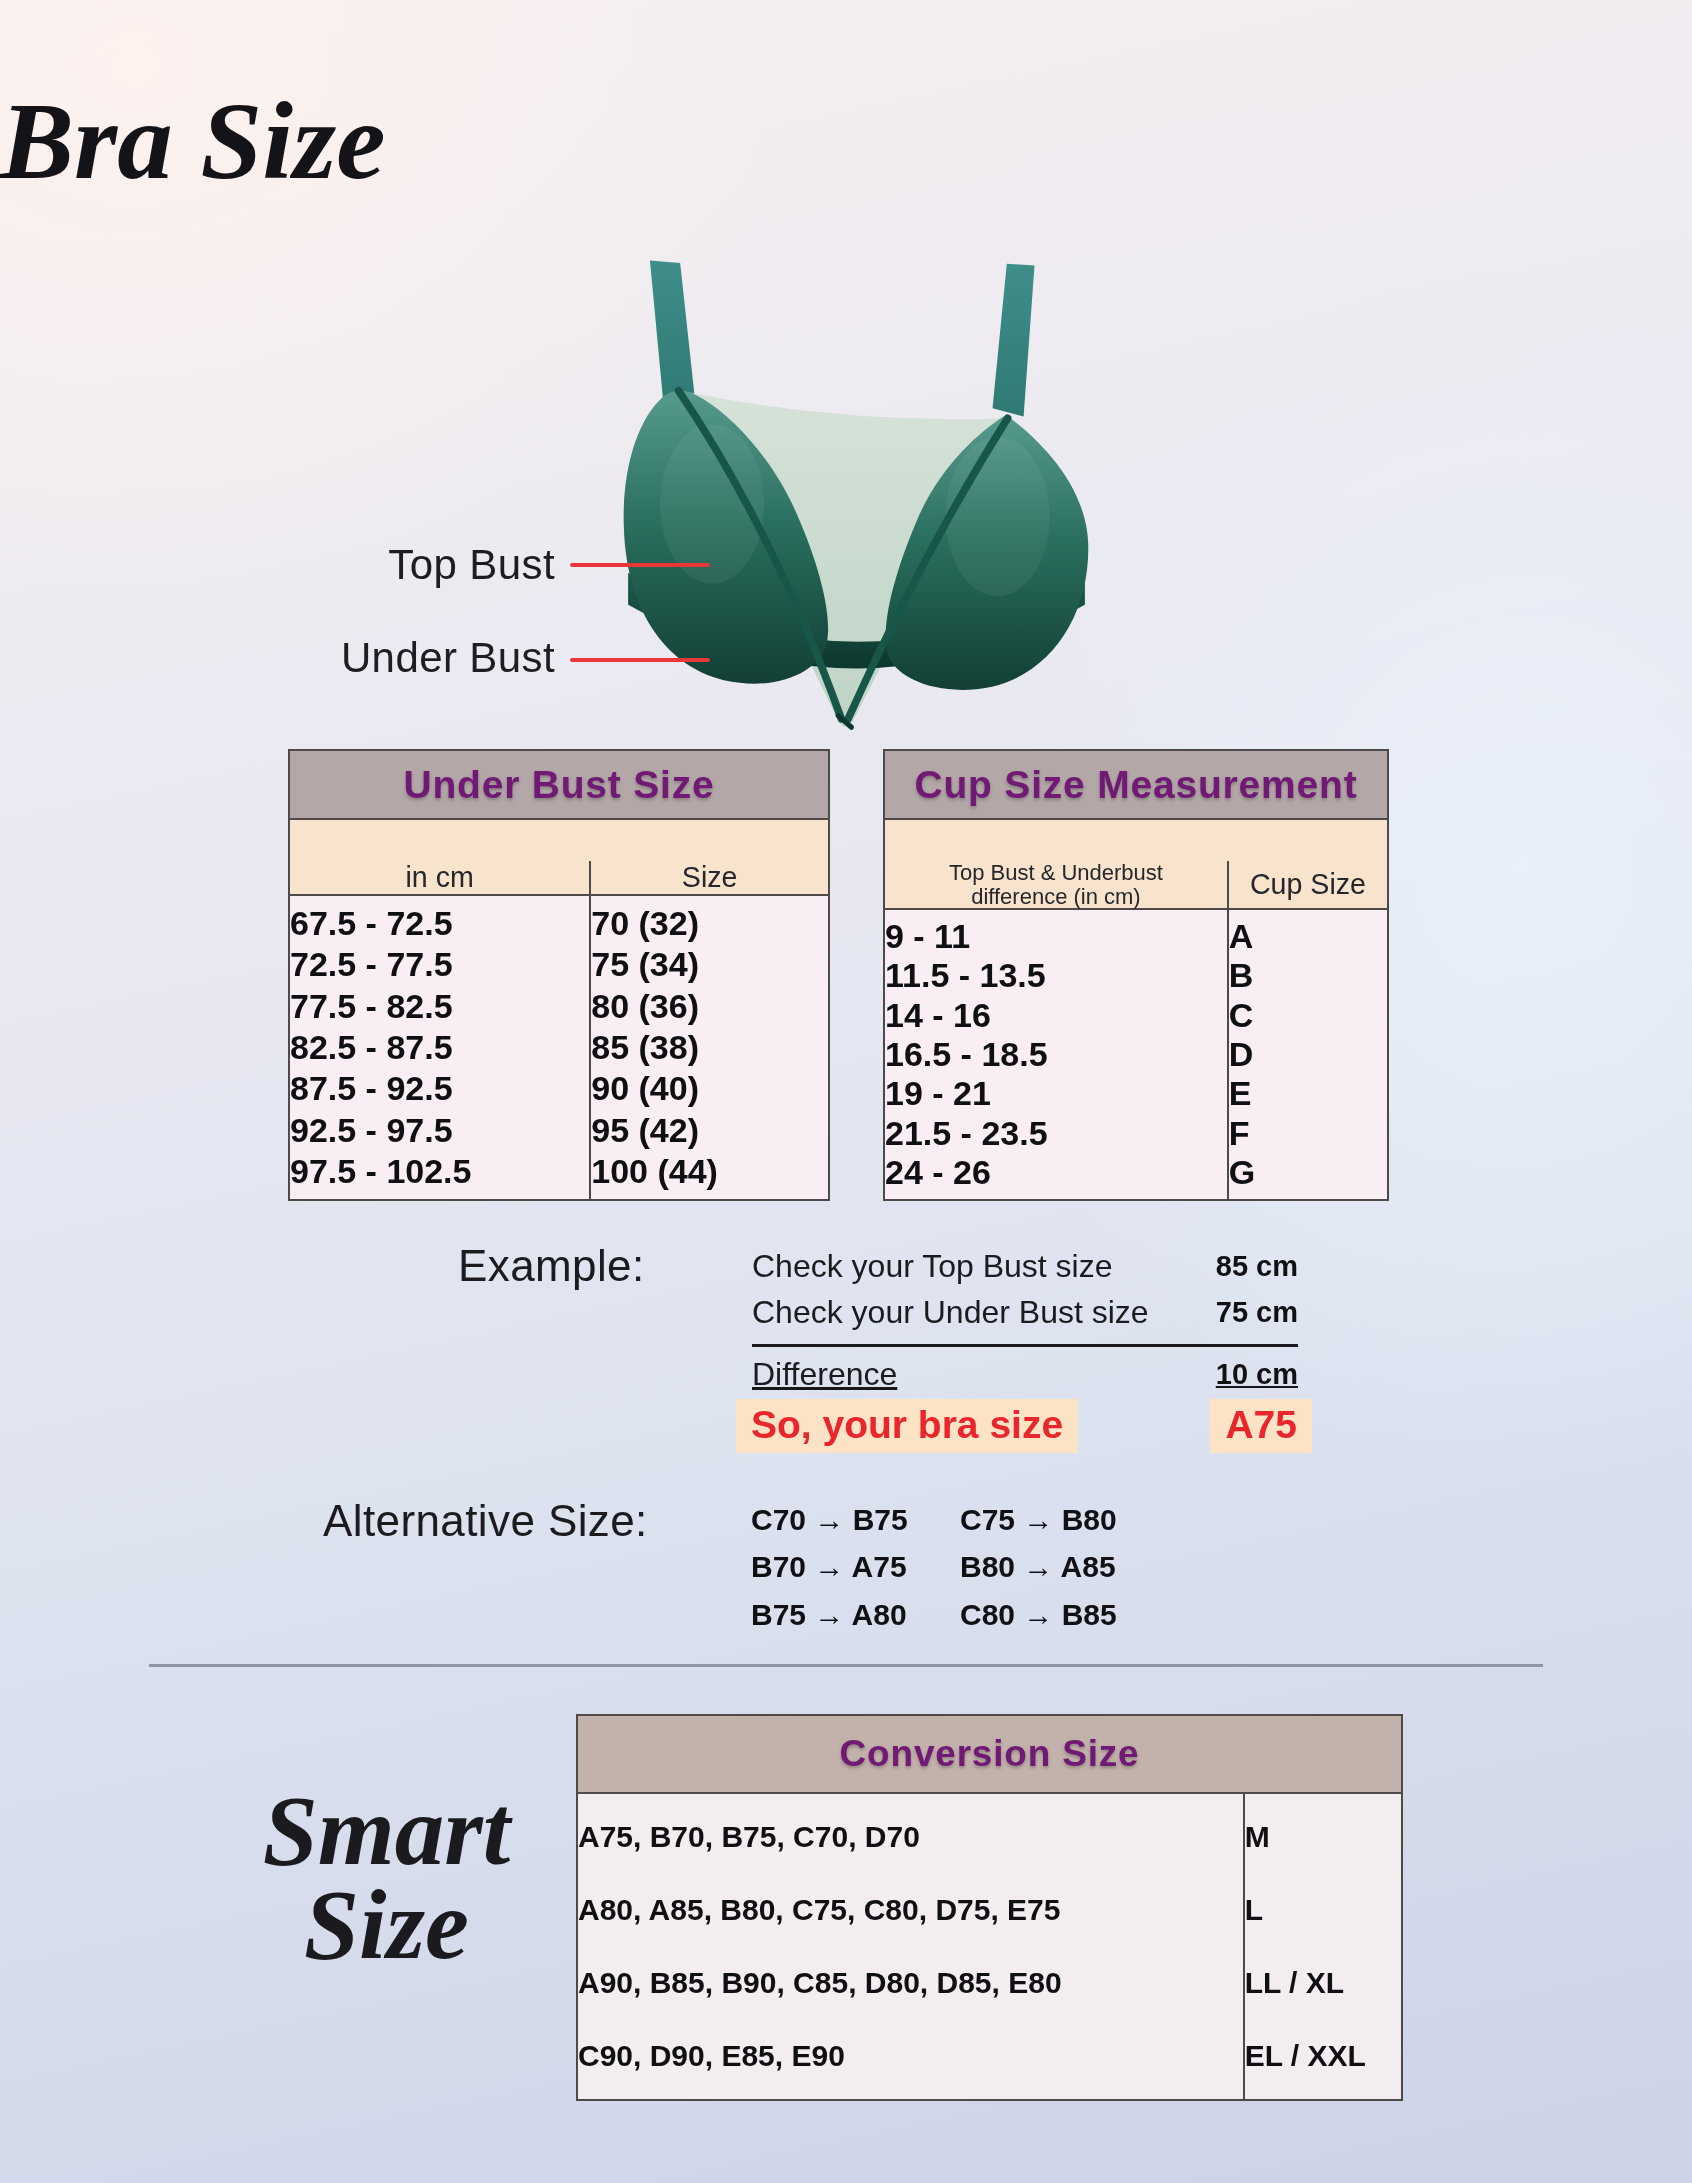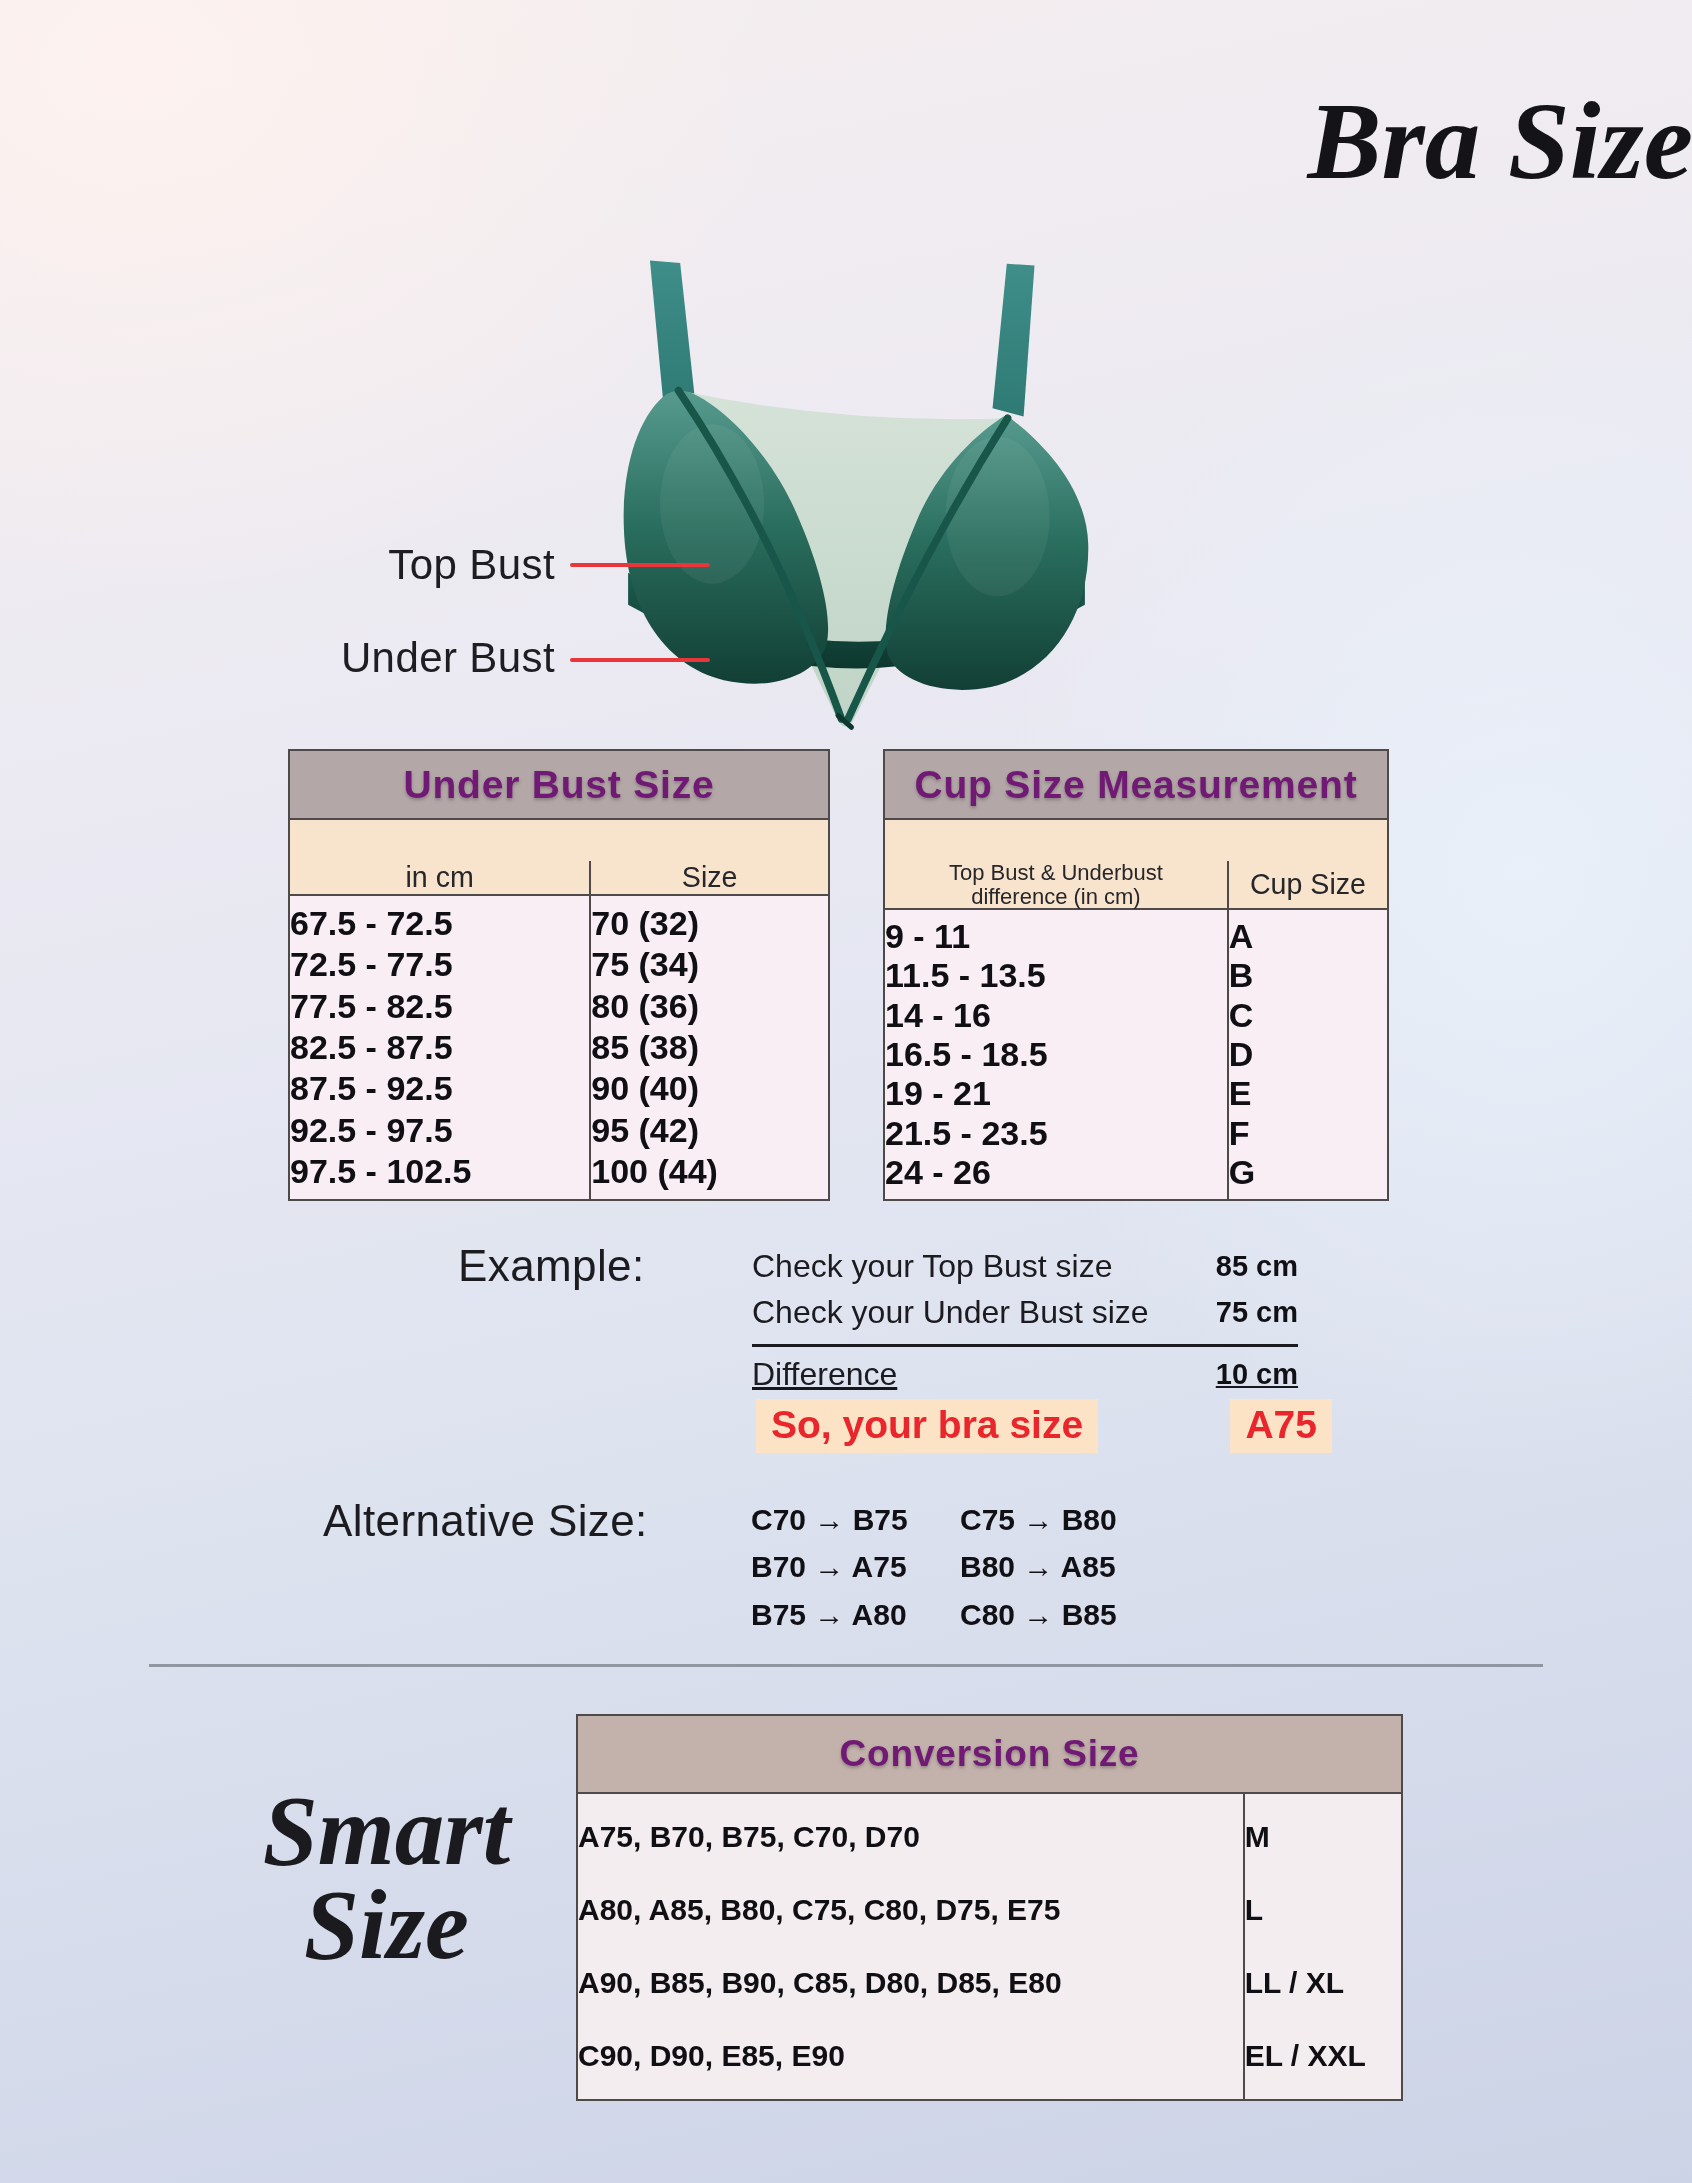--- a/index.html
+++ b/index.html
@@ -4,21 +4,21 @@
 <style>
   html,body{margin:0;padding:0;}
   #canvas{
     position:relative;width:1693px;height:2183px;overflow:hidden;
     font-family:"Liberation Sans",sans-serif;color:#17171c;
     background:
       radial-gradient(55% 35% at 8% 3%,  rgba(253,242,238,.95), rgba(253,242,238,0) 70%),
       radial-gradient(45% 40% at 90% 40%, rgba(233,241,250,.85), rgba(233,241,250,0) 70%),
       linear-gradient(168deg,#f5eeef 0%,#eae9f2 34%,#dfe4f0 58%,#ccd3e6 100%);
   }
-  .title{position:absolute;left:0;top:81px;width:100%;margin:0;text-align:right;
+  .title{position:absolute;left:0;top:81px;width:100%;margin:0;text-align:left;
     font:italic 700 111px/1.08 "Liberation Serif",serif;color:#141418;}
   
   .bra{position:absolute;left:613px;top:252px;width:487px;height:487px;}
   .callout{position:absolute;left:0;width:555px;text-align:right;
     font-size:42px;line-height:45px;color:#1d1d22;letter-spacing:0.4px;}
   .cb-top{top:542px;} .cb-under{top:635px;}
   .pointer{position:absolute;left:570px;width:140px;height:4.2px;background:#e8363b;border-radius:2.5px;}
   .pt1{top:563px;} .pt2{top:658px;}
   
   .tbl{position:absolute;border:2.5px solid #4e4a4a;display:flex;flex-direction:column;box-sizing:border-box;}
@@ -35,21 +35,21 @@
   .t1w1{width:56%;border-right:2.5px solid #4e4a4a;} .t1w2{width:44%;}
   .t2w1{width:68.5%;border-right:2.5px solid #4e4a4a;} .t2w2{width:31.5%;}
   .smallhead{font-size:22px;line-height:23.5px;padding:0 23.5px;}
   
   .ex-head{position:absolute;left:458px;top:1241px;font-size:44px;color:#1b1b20;letter-spacing:0.4px;}
   .ex-row{position:absolute;left:752px;width:546px;display:flex;justify-content:space-between;align-items:center;height:37px;}
   .exr1{top:1248px;} .exr2{top:1294px;} .exr3{top:1356px;text-decoration:underline;}
   .ex-label{font-size:32px;color:#1b1b20;}
   .ex-value{font-size:29px;font-weight:700;color:#101015;}
   .ex-rule{position:absolute;left:752px;top:1344px;width:546px;height:3.4px;background:#1a1a1f;}
-  .ex-result{position:absolute;left:736px;top:1399px;width:576px;display:flex;justify-content:space-between;align-items:center;margin-left:20px;}
+  .ex-result{position:absolute;left:736px;top:1399px;width:576px;display:flex;justify-content:space-between;align-items:center;}
   .hl{background:#fce3c5;color:#e8262b;font-weight:700;font-size:39px;padding:4.2px 15px 5.9px 15px;}
   
   .alt-head{position:absolute;left:323px;top:1496px;font-size:44px;color:#1b1b20;letter-spacing:0.4px;}
   .alt-col{position:absolute;display:flex;flex-direction:column;}
   .altc1{left:751px;top:1503px;} .altc2{left:960px;top:1503px;}
   .alt-item{font-size:30px;font-weight:700;color:#101015;height:34px;margin-bottom:13.4px;}
   
   .hr{position:absolute;left:149px;top:1664px;width:1394px;height:2.5px;background:#9096a2;}
   
   .smart{position:absolute;left:210px;top:1784px;width:353px;text-align:center;

